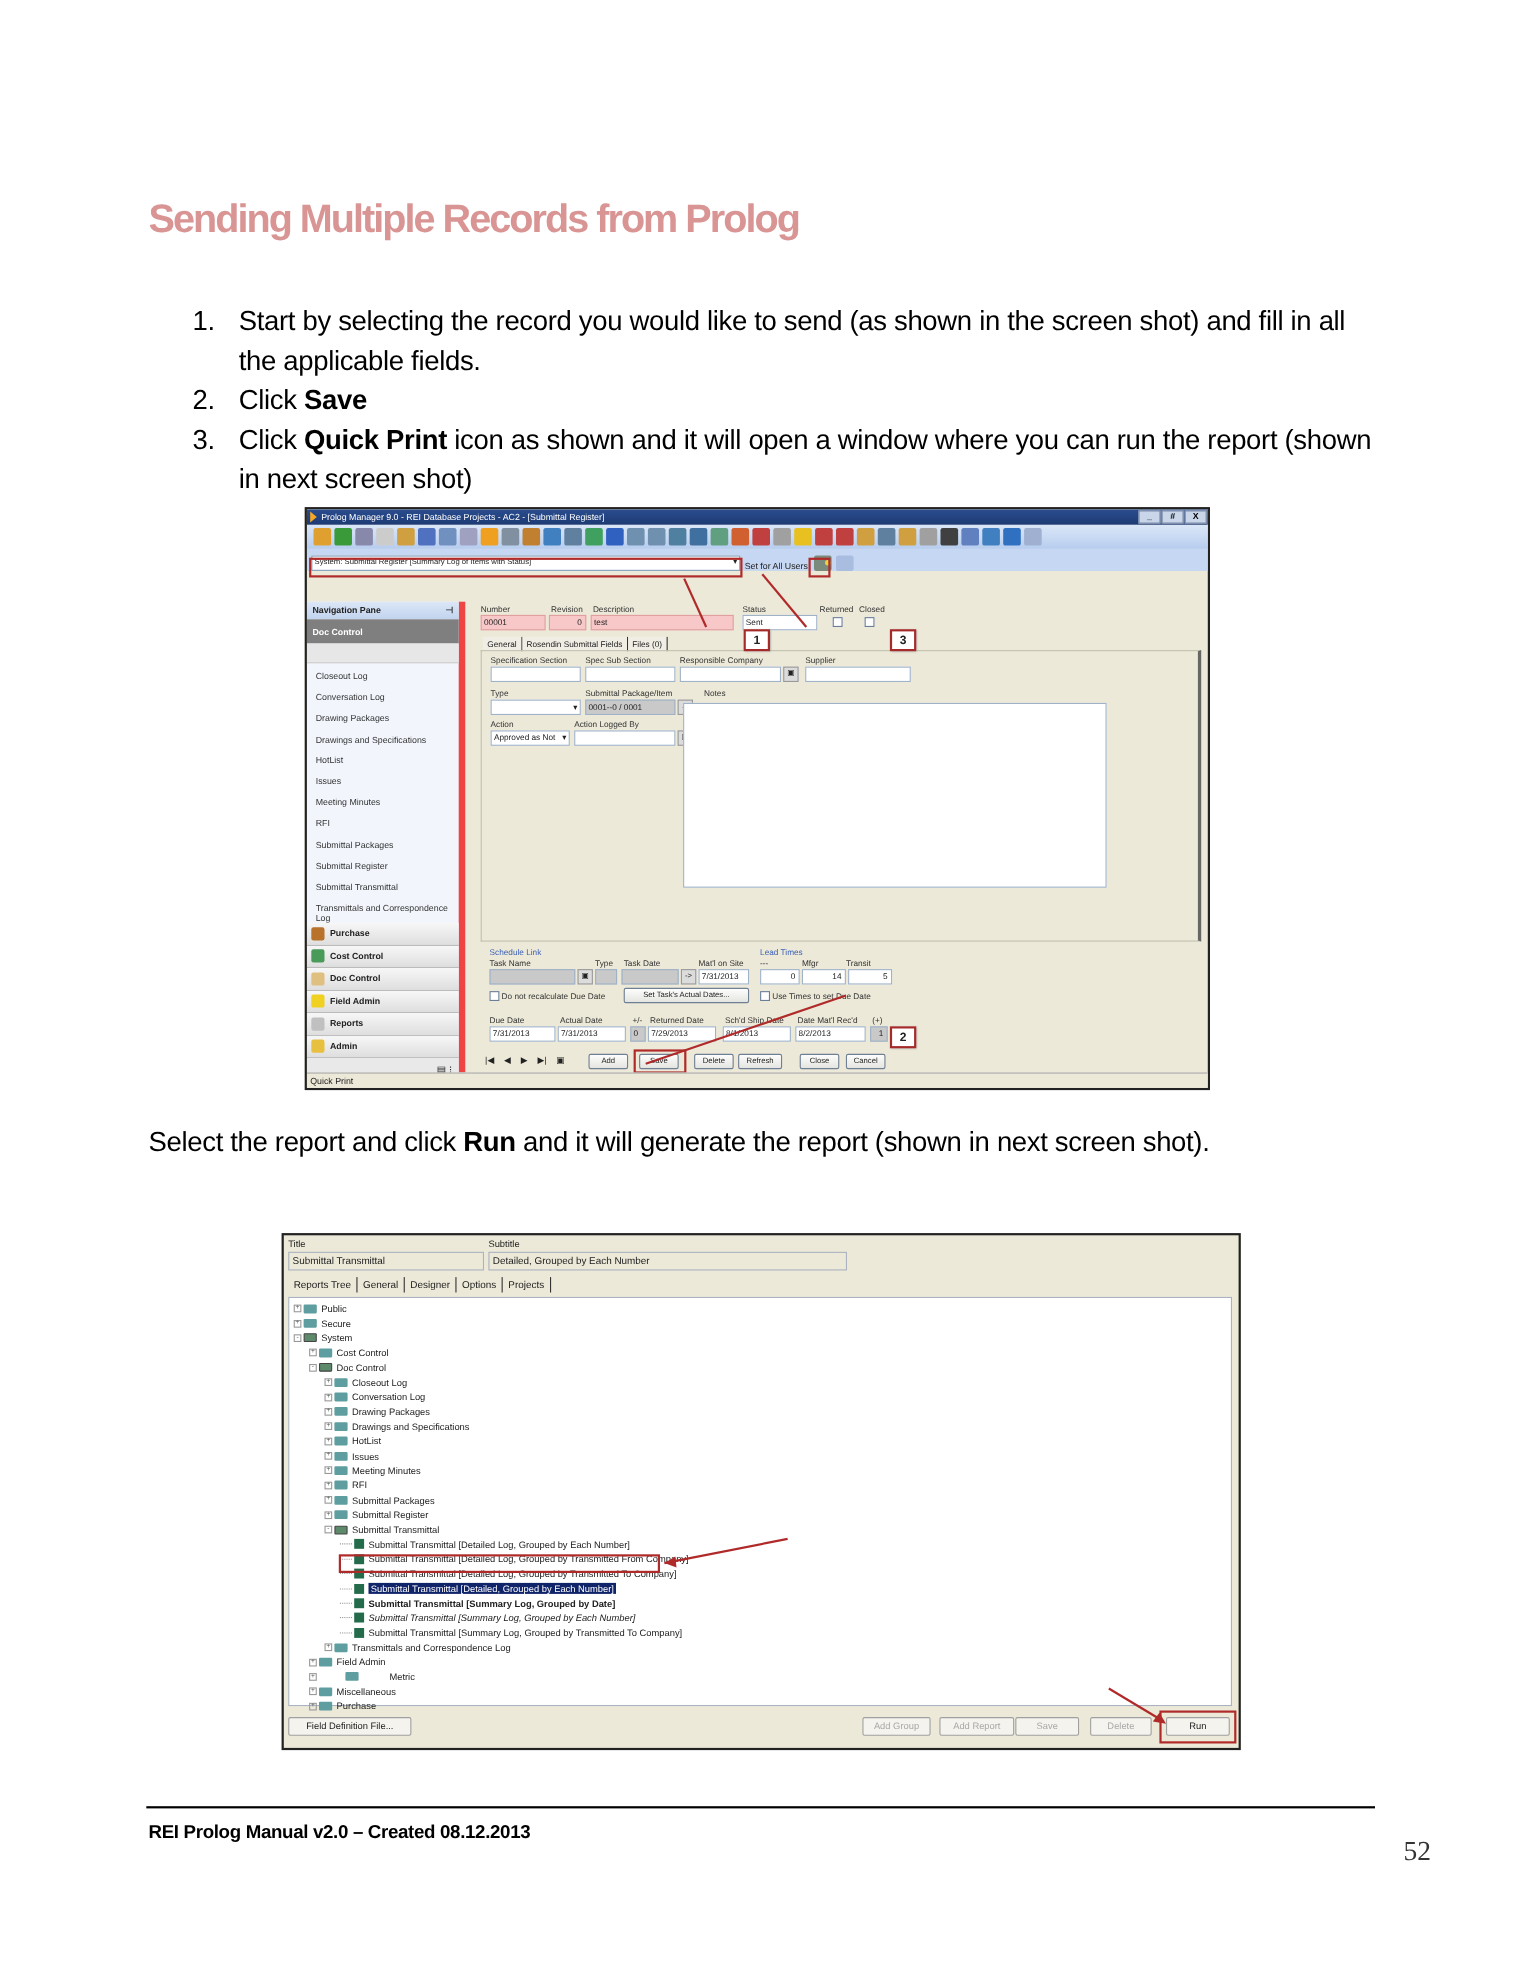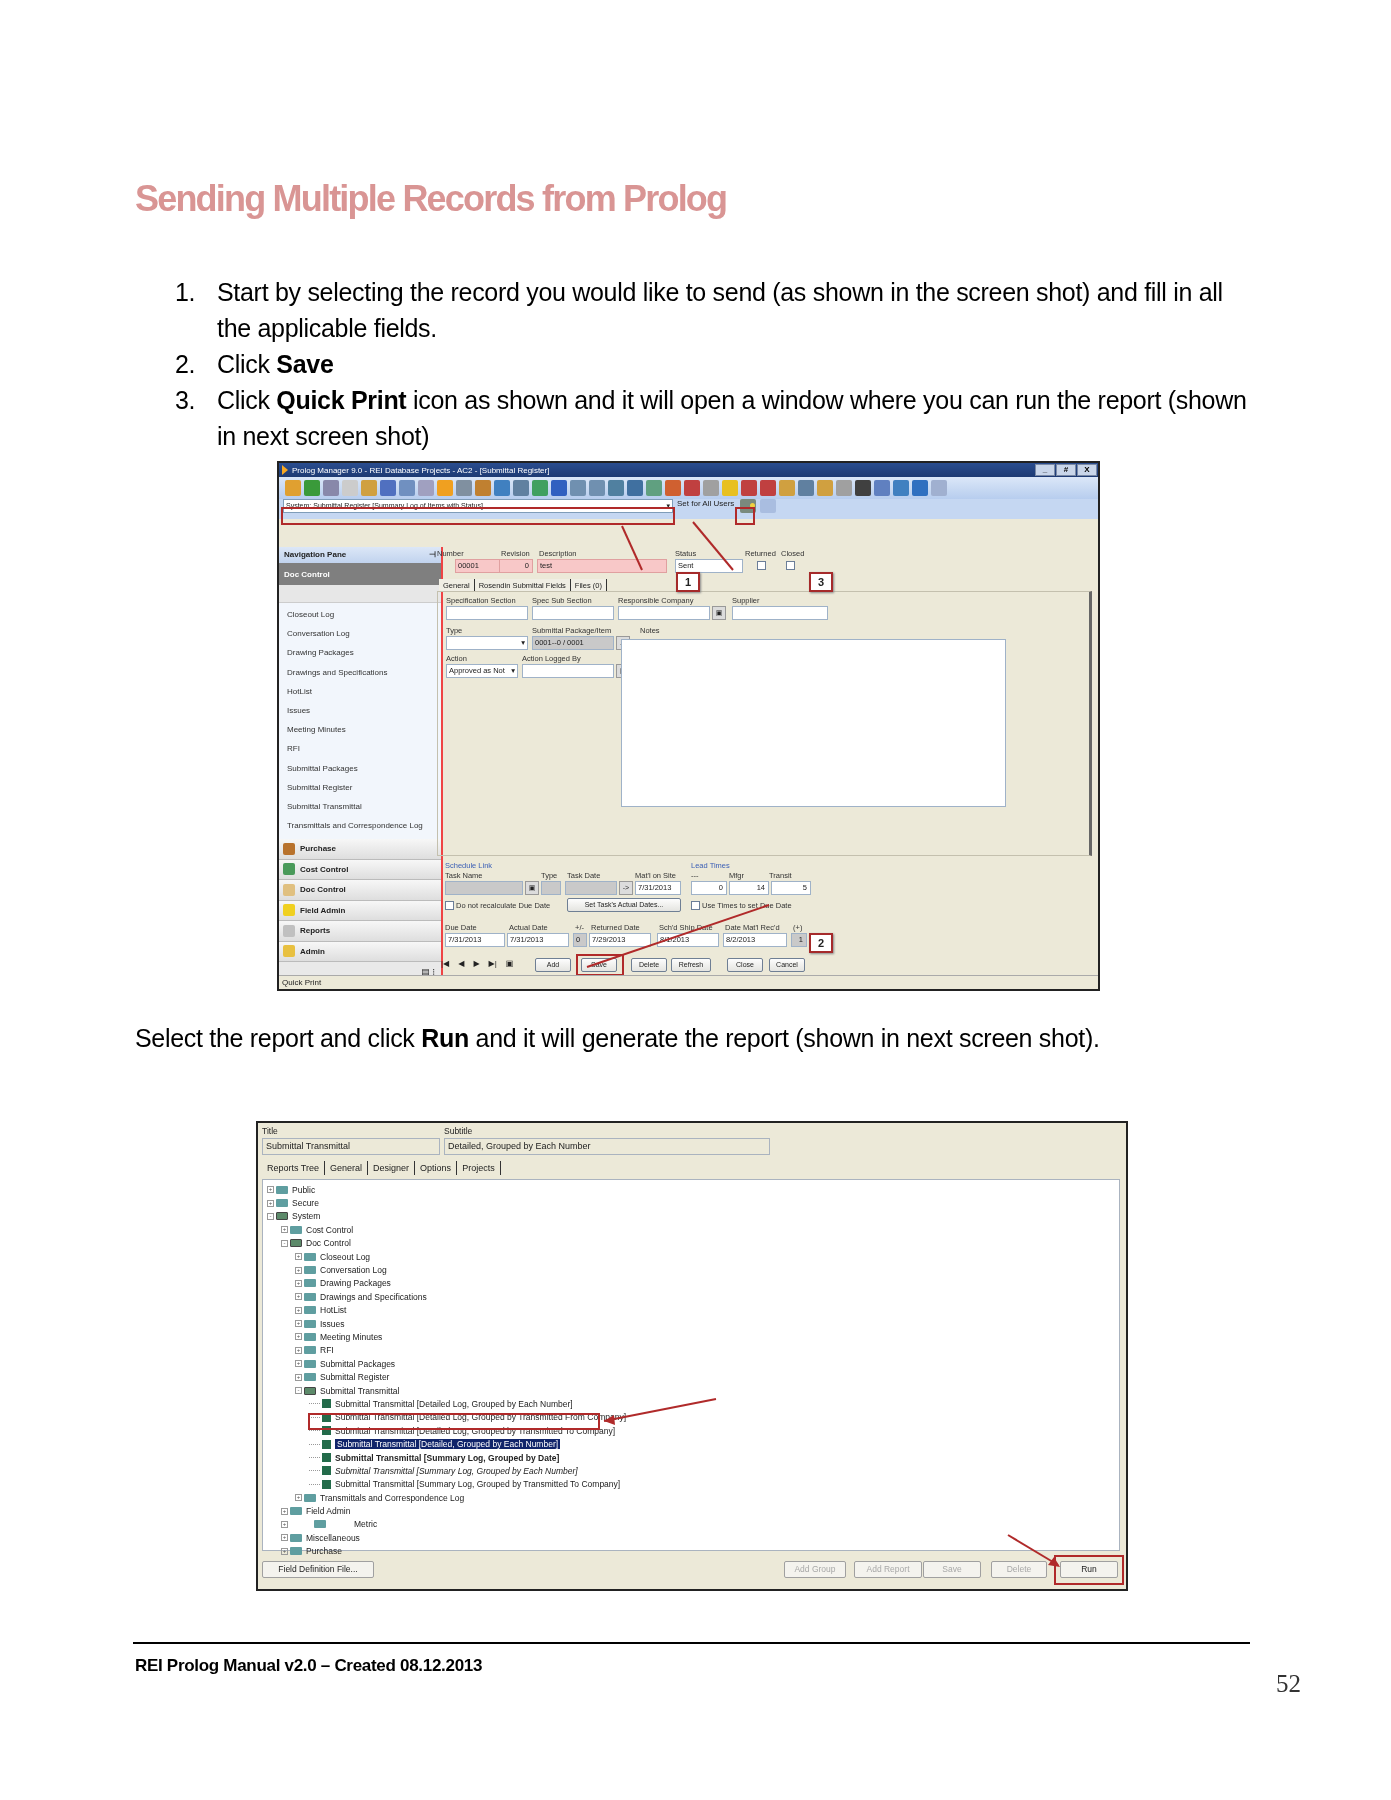--- a/index.html
+++ b/index.html
@@ -17,30 +17,30 @@
   
   .shot1 { position: absolute; left: 277px; top: 461px; width: 823px; height: 530px; border: 2px solid #222; background: #ece9d8; overflow: hidden; font-size: 8px; color: #222; }
   .titlebar { height: 14px; background: linear-gradient(#2a4d8f, #1d3a73); color: #fff; display: flex; align-items: center; padding-left: 3px; font-size: 8px; position: relative; }
   .titlebar .appicon { width: 0; height: 0; border-left: 6px solid #f7a823; border-top: 5px solid transparent; border-bottom: 5px solid transparent; margin-right: 4px; }
   .winbtns { position: absolute; right: 1px; top: 1px; display: flex; gap: 1px; }
   .winbtn { width: 20px; height: 12px; background: #c9d6ea; border: 1px solid #7a8aa6; color: #000; font-size: 8px; text-align: center; line-height: 10px; font-weight: bold; }
   .menubar { height: 14px; background: #c3d5f0; display: flex; align-items: center; padding-left: 8px; gap: 12px; font-size: 8px; position: relative; }
   .menubar .mdi { position: absolute; right: 6px; top: 2px; font-size: 8px; }
   .toolbar { height: 22px; background: linear-gradient(#dbe7f8, #b7cdee); display: flex; align-items: center; padding-left: 6px; gap: 3px; }
   .tb-icon { width: 16px; height: 16px; border-radius: 2px; }
-  .reportbar { height: 20px; background: #c5d7f2; display: flex; align-items: flex-start; padding-left: 4px; position: relative; }
+  .reportbar { height: 20px; background: #c5d7f2; display: flex; align-items: flex-end; padding-left: 4px; position: relative; }
   .report-select { width: 390px; height: 14px; background: #fff; border: 1px solid #7f9db9; font-size: 7px; line-height: 12px; padding-left: 2px; position: relative; }
   .report-select .dd { position: absolute; right: 2px; top: 0; font-size: 7px; }
   .setall { margin-left: 4px; font-size: 8px; }
   .qp-icon { width: 16px; height: 14px; margin-left: 6px; background: #7a8a7d; border-radius: 2px; position: relative; }
   .qp-icon::after { content: ""; position: absolute; right: 1px; top: 4px; width: 5px; height: 5px; background: #f0d040; border-radius: 50%; }
   .pp-icon { width: 16px; height: 14px; margin-left: 4px; background: #a9bde0; border-radius: 2px; }
   .hl { position: absolute; border: 2px solid #b02a2a; }
 
-  .navpane { position: absolute; left: 0; top: 84px; width: 164px; bottom: 14px; background: #f2f6fc; border-right: 2px solid #ef4444; }
+  .navpane { position: absolute; left: 0; top: 84px; width: 144px; bottom: 14px; background: #f2f6fc; border-right: 6px solid #ef4444; }
   .nav-head { height: 16px; background: linear-gradient(#dce7f7, #c1d3ee); font-weight: bold; padding: 3px 5px; font-size: 8px; display: flex; justify-content: space-between; }
   .nav-group { height: 22px; background: #7f7f7f; color: #fff; font-weight: bold; padding: 7px 5px; font-size: 8px; }
   .nav-blank { height: 18px; background: #e7e7e7; border-bottom: 1px solid #ccc; }
   .nav-list { padding: 2px 0; }
   .nav-item { height: 19.2px; padding: 5px 8px; font-size: 8px; color: #333; }
   .nav-btns { position: absolute; left: 0; right: 0; top: 292px; }
   .nav-btn { height: 20.5px; background: linear-gradient(#f7f7f7, #dedede); border-bottom: 1px solid #bbb; display: flex; align-items: center; padding-left: 4px; font-weight: bold; font-size: 8px; gap: 5px; }
   .nav-btn .ic { width: 12px; height: 12px; border-radius: 2px; }
   .nav-foot { height: 20px; background: #e9e9e9; display: flex; justify-content: flex-end; align-items: center; padding-right: 6px; font-size: 9px; }
   .statusbar { position: absolute; left: 0; right: 0; bottom: 0; height: 14px; background: #ece9d8; border-top: 1px solid #aaa; font-size: 8px; padding: 2px 3px; }
@@ -209,21 +209,21 @@
           <span>Admin</span>
         </div>
         <div class="nav-foot">
           <span>▤ ⁝</span>
         </div>
       </div>
   </div>
 
   <div class="form">
     <span class="lbl" style="left:2px; top:2px;">Number</span>
-    <div class="fld pink" style="left:20px; top:12px; width:59px;">00001</div>
+    <div class="fld pink" style="left:2px; top:12px; width:59px;">00001</div>
     <span class="lbl" style="left:66px; top:2px;">Revision</span>
     <div class="fld pink num" style="left:64px; top:12px; width:34px;">0</div>
     <span class="lbl" style="left:104px; top:2px;">Description</span>
     <div class="fld pink" style="left:102px; top:12px; width:130px;">test</div>
     <span class="lbl" style="left:240px; top:2px;">Status</span>
     <div class="fld" style="left:240px; top:12px; width:68px;"><span>Sent</span></div>
     <span class="lbl" style="left:310px; top:2px;">Returned</span>
     <span class="lbl" style="left:346px; top:2px;">Closed</span>
     <span class="chk" style="left:322px; top:14px;"></span>
     <span class="chk" style="left:351px; top:14px;"></span>

